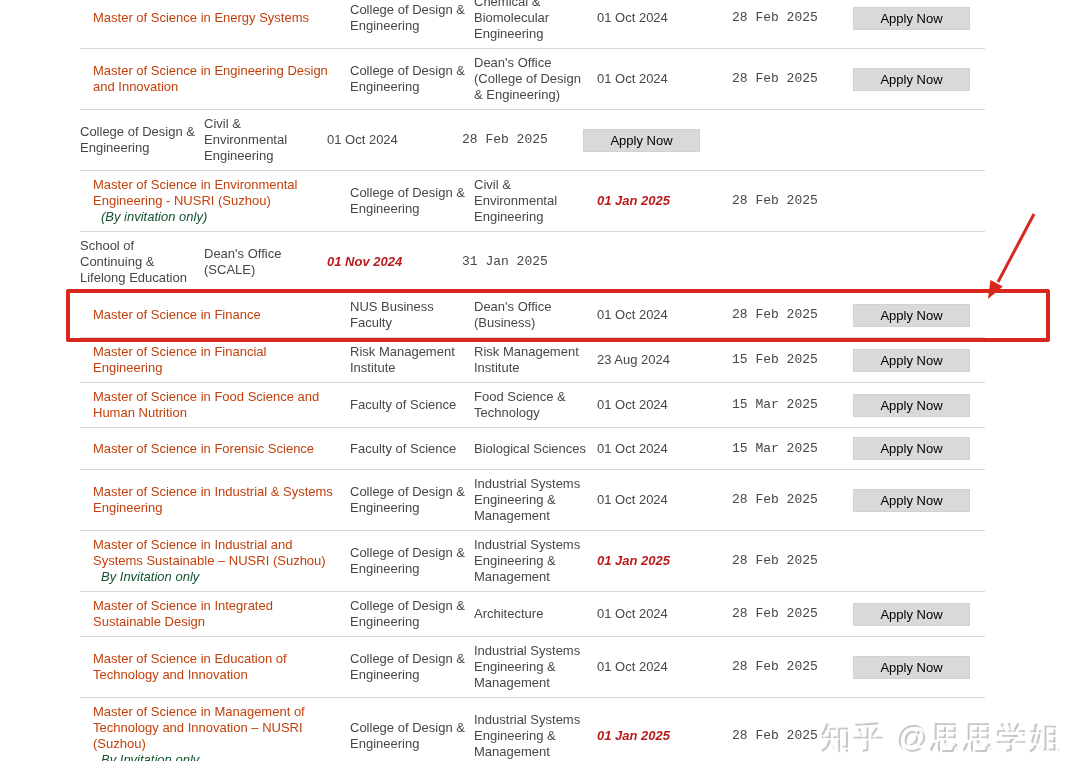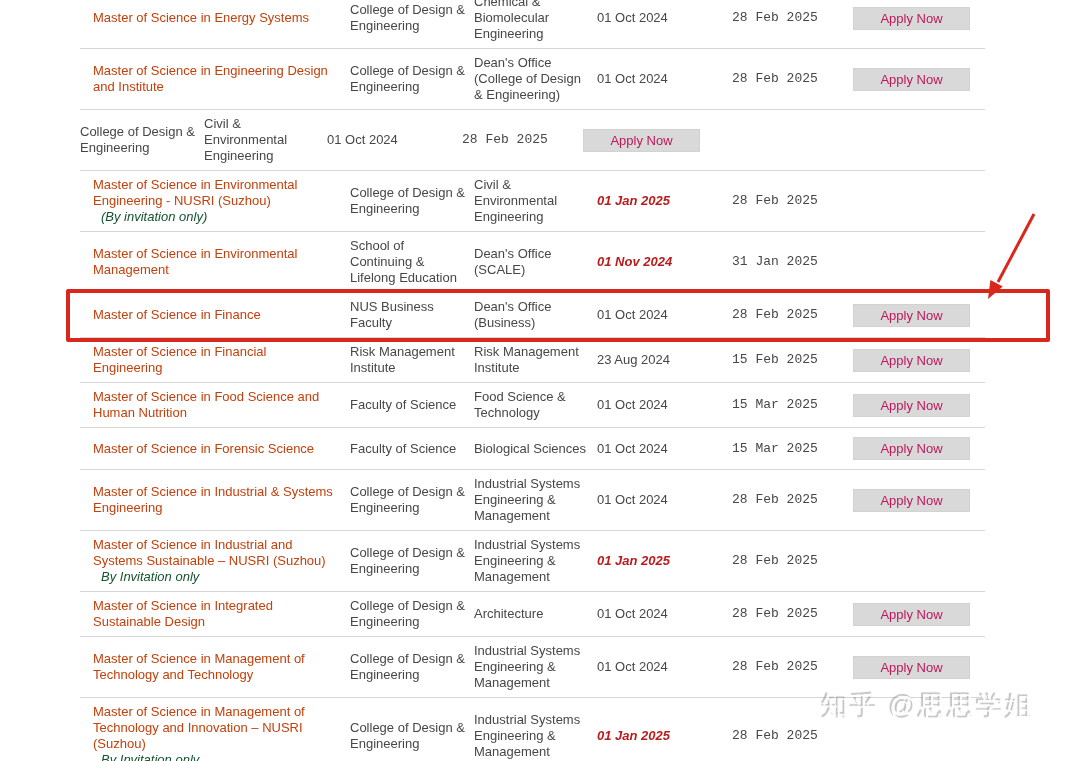--- a/index.html
+++ b/index.html
@@ -12,28 +12,28 @@
   .c-program { width:270px; padding-left:13px; padding-right:14px; }
   .c-program a { color:#c2410c; text-decoration:none; cursor:pointer; }
   .c-note { color:#14532d; font-style:italic;margin-left:8px; }
   .c-school { width:124px; padding-right:6px; }
   .c-dept { width:123px; padding-right:6px; }
   .c-open { width:135px; }
   .c-close { width:121px;font-family:Liberation Mono, monospace; }
   .c-apply { width:119px; display:flex; }
   .red-date { color:#b91c1c; font-style:italic; font-weight:bold; }
   .apply-btn { width:117px; height:23px; background:#d9d9d9; border:1px solid #d2d2d2;
-               color:#be185d; font-size:13px; font-family:"Liberation Sans",sans-serif;
+               color:#000000; font-size:13px; font-family:"Liberation Sans",sans-serif;
                cursor:pointer; display:flex; align-items:center; justify-content:center; }
   #highlight-box { position:absolute; border:4px solid #d8281e; border-radius:2px;
                    pointer-events:none; z-index:5; }
   #arrow-svg { position:absolute; left:0; top:0; width:1080px; height:761px;
                pointer-events:none; z-index:6; }
-  #watermark { position:absolute; left:822px; top:689px; z-index:7;
-               font-size:27px; letter-spacing:2px; color:#ffffff;
+  #watermark { position:absolute; left:822px; top:719px; z-index:7;
+               font-size:31px; letter-spacing:2px; color:#ffffff;
                text-shadow:-2px -2px 1px rgba(140,140,140,0.55); pointer-events:none; }
 </style>
 </head>
 <body>
 
 <div class="table-wrap" id="program-table">
   <div class="row">
     <div class="cell c-program">
       <a>Master of Science in Energy Systems</a>
       
@@ -42,21 +42,21 @@
     <div class="cell c-dept">Chemical &amp; Biomolecular Engineering</div>
     <div class="cell c-open">01 Oct 2024</div>
     <div class="cell c-close">28 Feb 2025</div>
     <div class="cell c-apply">
       <button class="apply-btn">Apply Now</button>
     </div>
   </div>
 
   <div class="row">
     <div class="cell c-program">
-      <a>Master of Science in Engineering Design and Institute</a>
+      <a>Master of Science in Engineering Design and Innovation</a>
       
     </div>
     <div class="cell c-school">College of Design &amp; Engineering</div>
     <div class="cell c-dept">Dean's Office (College of Design &amp; Engineering)</div>
     <div class="cell c-open">01 Oct 2024</div>
     <div class="cell c-close">28 Feb 2025</div>
     <div class="cell c-apply">
       <button class="apply-btn">Apply Now</button>
     </div>
   </div>
@@ -79,24 +79,20 @@
     <div class="cell c-school">College of Design &amp; Engineering</div>
     <div class="cell c-dept">Civil &amp; Environmental Engineering</div>
     <div class="cell c-open red-date">01 Jan 2025</div>
     <div class="cell c-close">28 Feb 2025</div>
     <div class="cell c-apply">
       
     </div>
   </div>
 
   <div class="row">
-    <div class="cell c-program">
-      <a>Master of Science in Environmental Management</a>
-      
-    </div>
     <div class="cell c-school">School of Continuing &amp; Lifelong Education</div>
     <div class="cell c-dept">Dean's Office (SCALE)</div>
     <div class="cell c-open red-date">01 Nov 2024</div>
     <div class="cell c-close">31 Jan 2025</div>
     <div class="cell c-apply">
       
     </div>
   </div>
 
   <div class="row">
@@ -192,21 +188,21 @@
     <div class="cell c-dept">Architecture</div>
     <div class="cell c-open">01 Oct 2024</div>
     <div class="cell c-close">28 Feb 2025</div>
     <div class="cell c-apply">
       <button class="apply-btn">Apply Now</button>
     </div>
   </div>
 
   <div class="row">
     <div class="cell c-program">
-      <a>Master of Science in Management of Technology and Technology</a>
+      <a>Master of Science in Education of Technology and Innovation</a>
       
     </div>
     <div class="cell c-school">College of Design &amp; Engineering</div>
     <div class="cell c-dept">Industrial Systems Engineering &amp; Management</div>
     <div class="cell c-open">01 Oct 2024</div>
     <div class="cell c-close">28 Feb 2025</div>
     <div class="cell c-apply">
       <button class="apply-btn">Apply Now</button>
     </div>
   </div>

